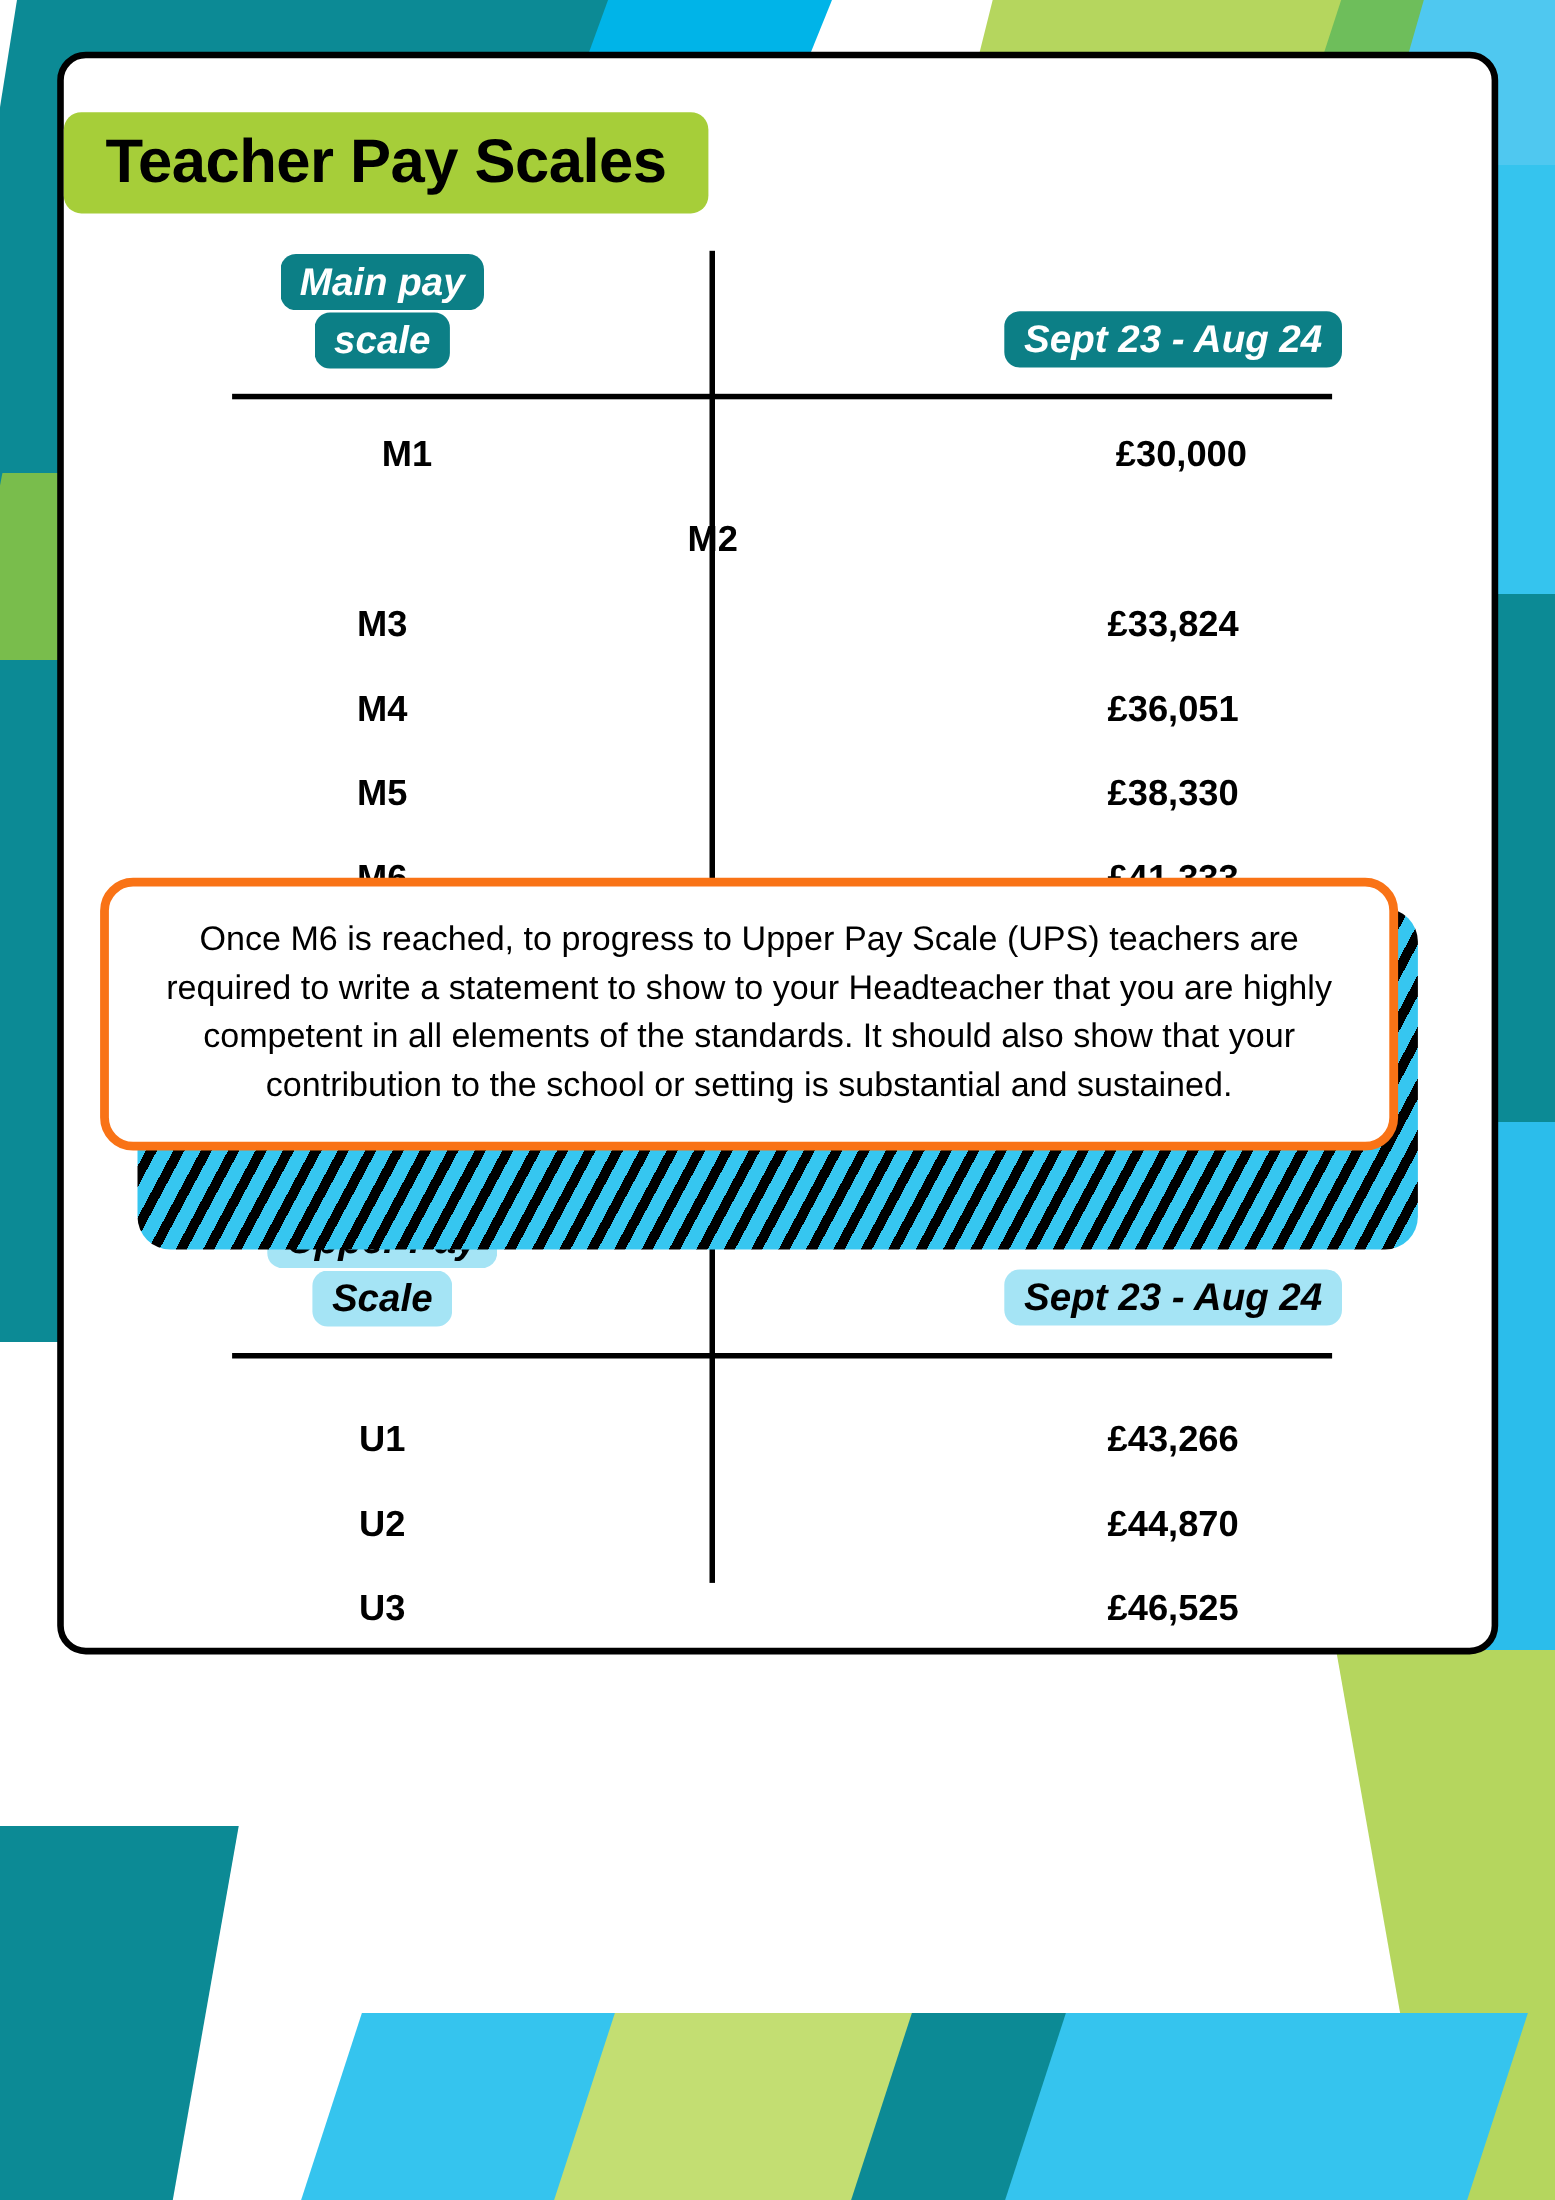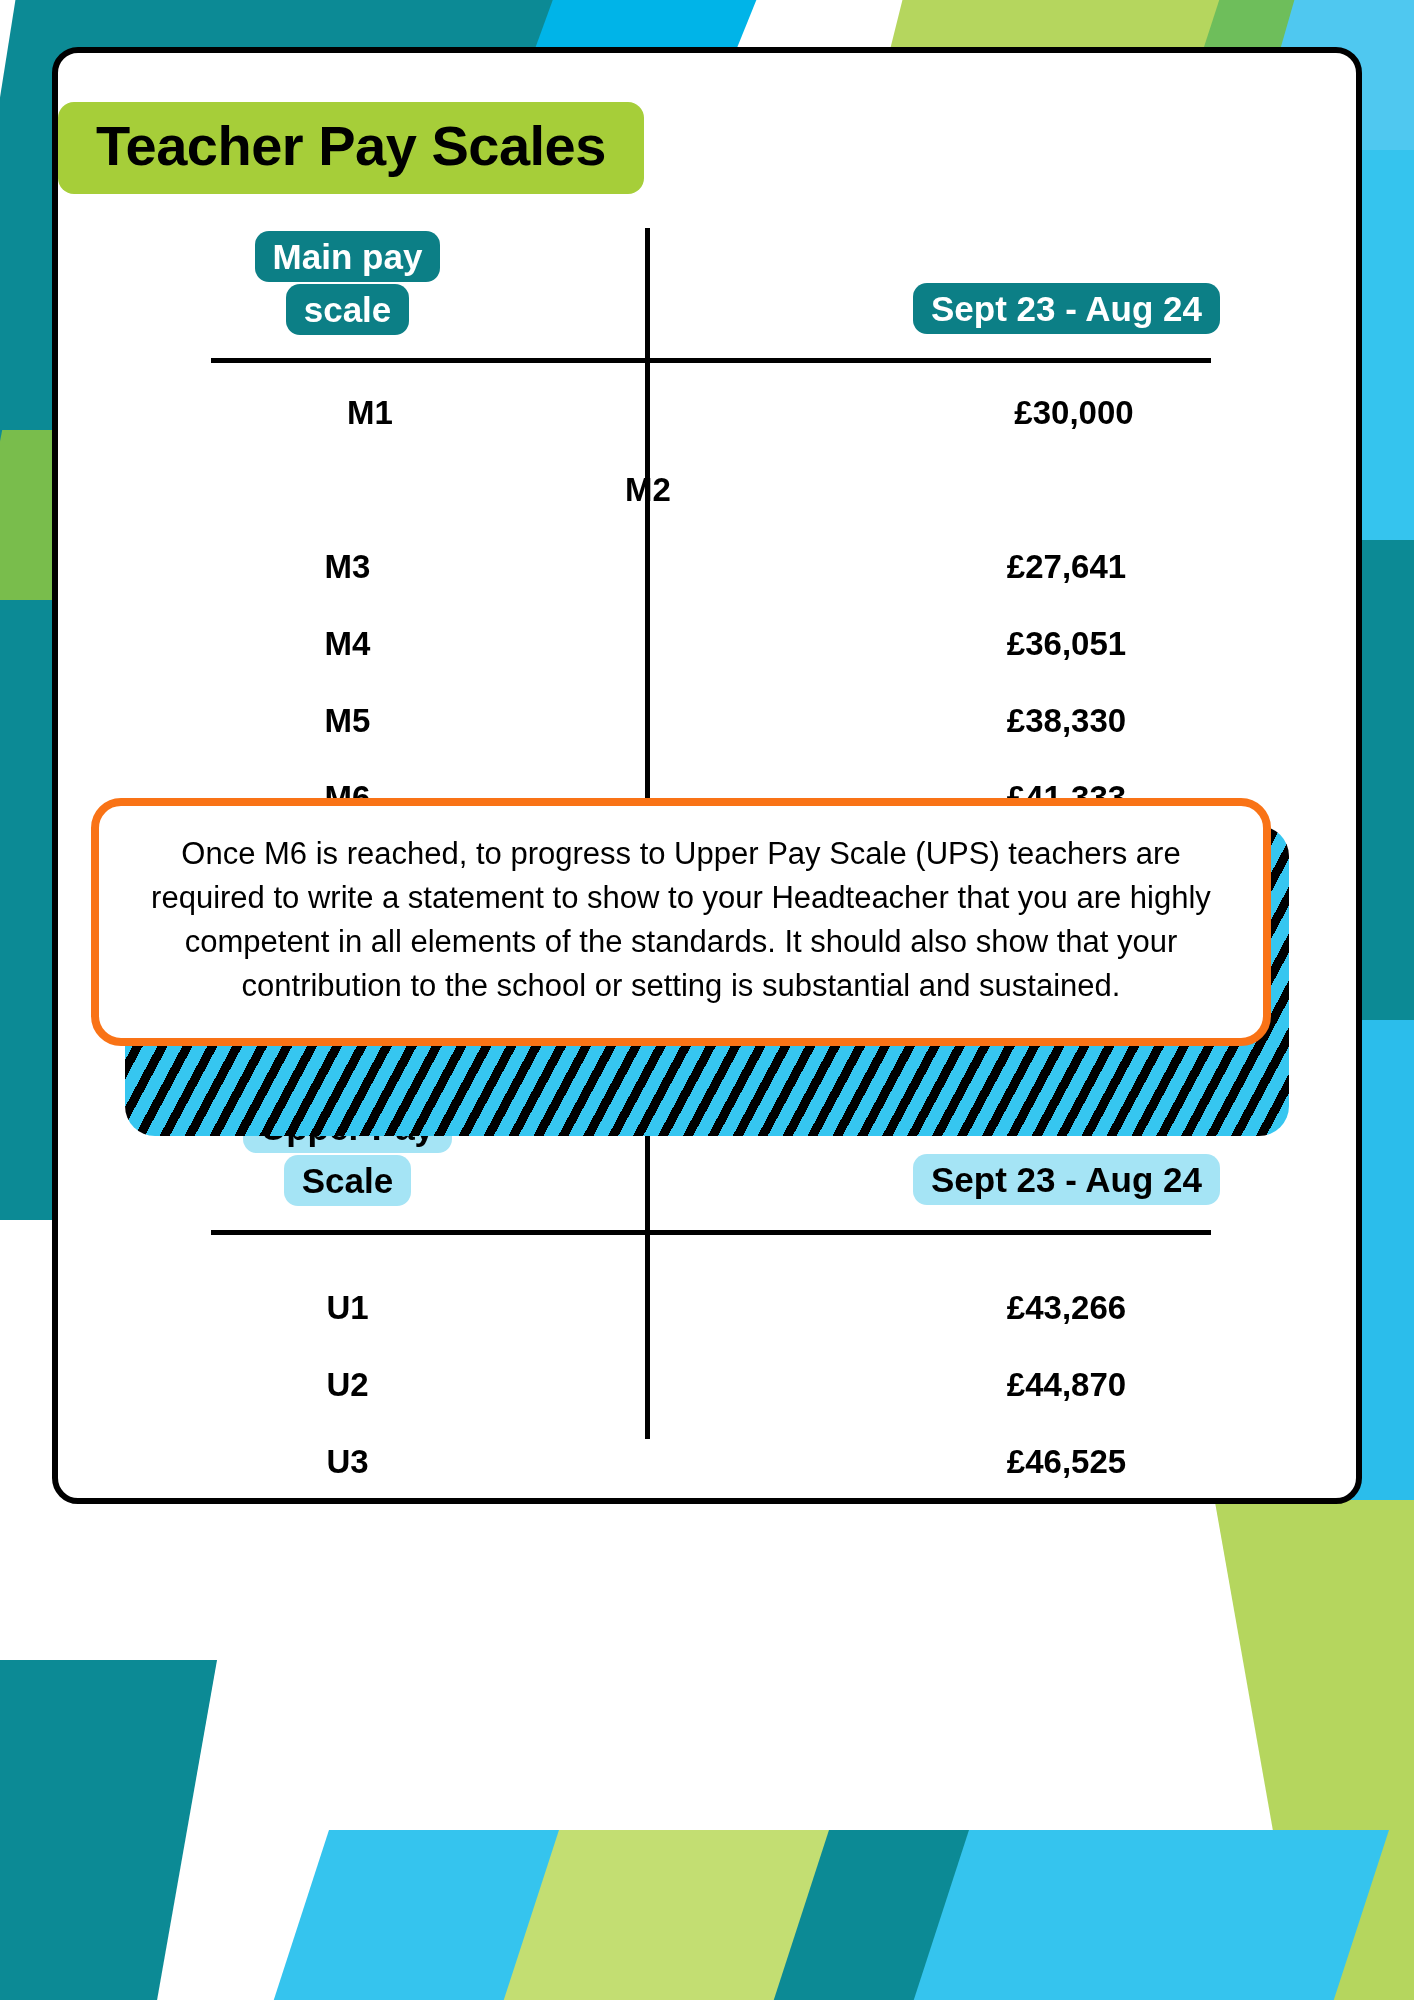--- a/index.html
+++ b/index.html
@@ -93,21 +93,21 @@
     margin-left:-62px;
   }
   .hrule {
     position:absolute;
     height:5px;
     background:#000000;
     left:153px;
     width:1000px;
   }
 
-  .hdr-row { display:flex; }
+  .hdr-row { display:flex;font-style:italic; }
   .hdr-cell { flex:1; text-align:center; }
   .hdr-cell.left  { padding-right:118px; }
   .hdr-cell.right { padding-left:22px; }
 
   .badge-text {
     font-size:35px;
     font-weight:bold;
     line-height:1.52;
     display:inline;
     padding:6px 18px;
@@ -211,21 +211,21 @@
     <div class="rows" style="margin-top:58px;">
       <div class="row" style="margin-bottom:39px;padding-left:30px;">
         <div class="cell left">M1</div>
         <div class="cell right">£30,000</div>
       </div>
       <div class="row" style="margin-bottom:39px;">
         <div class="cell left">M2</div>
       </div>
       <div class="row" style="margin-bottom:39px;justify-content:center;">
         <div class="cell left">M3</div>
-        <div class="cell right">£27,641</div>
+        <div class="cell right">£33,824</div>
       </div>
       <div class="row" style="margin-bottom:39px;">
         <div class="cell left">M4</div>
         <div class="cell right">£36,051</div>
       </div>
       <div class="row" style="margin-bottom:39px;">
         <div class="cell left">M5</div>
         <div class="cell right">£38,330</div>
       </div>
       <div class="row">

